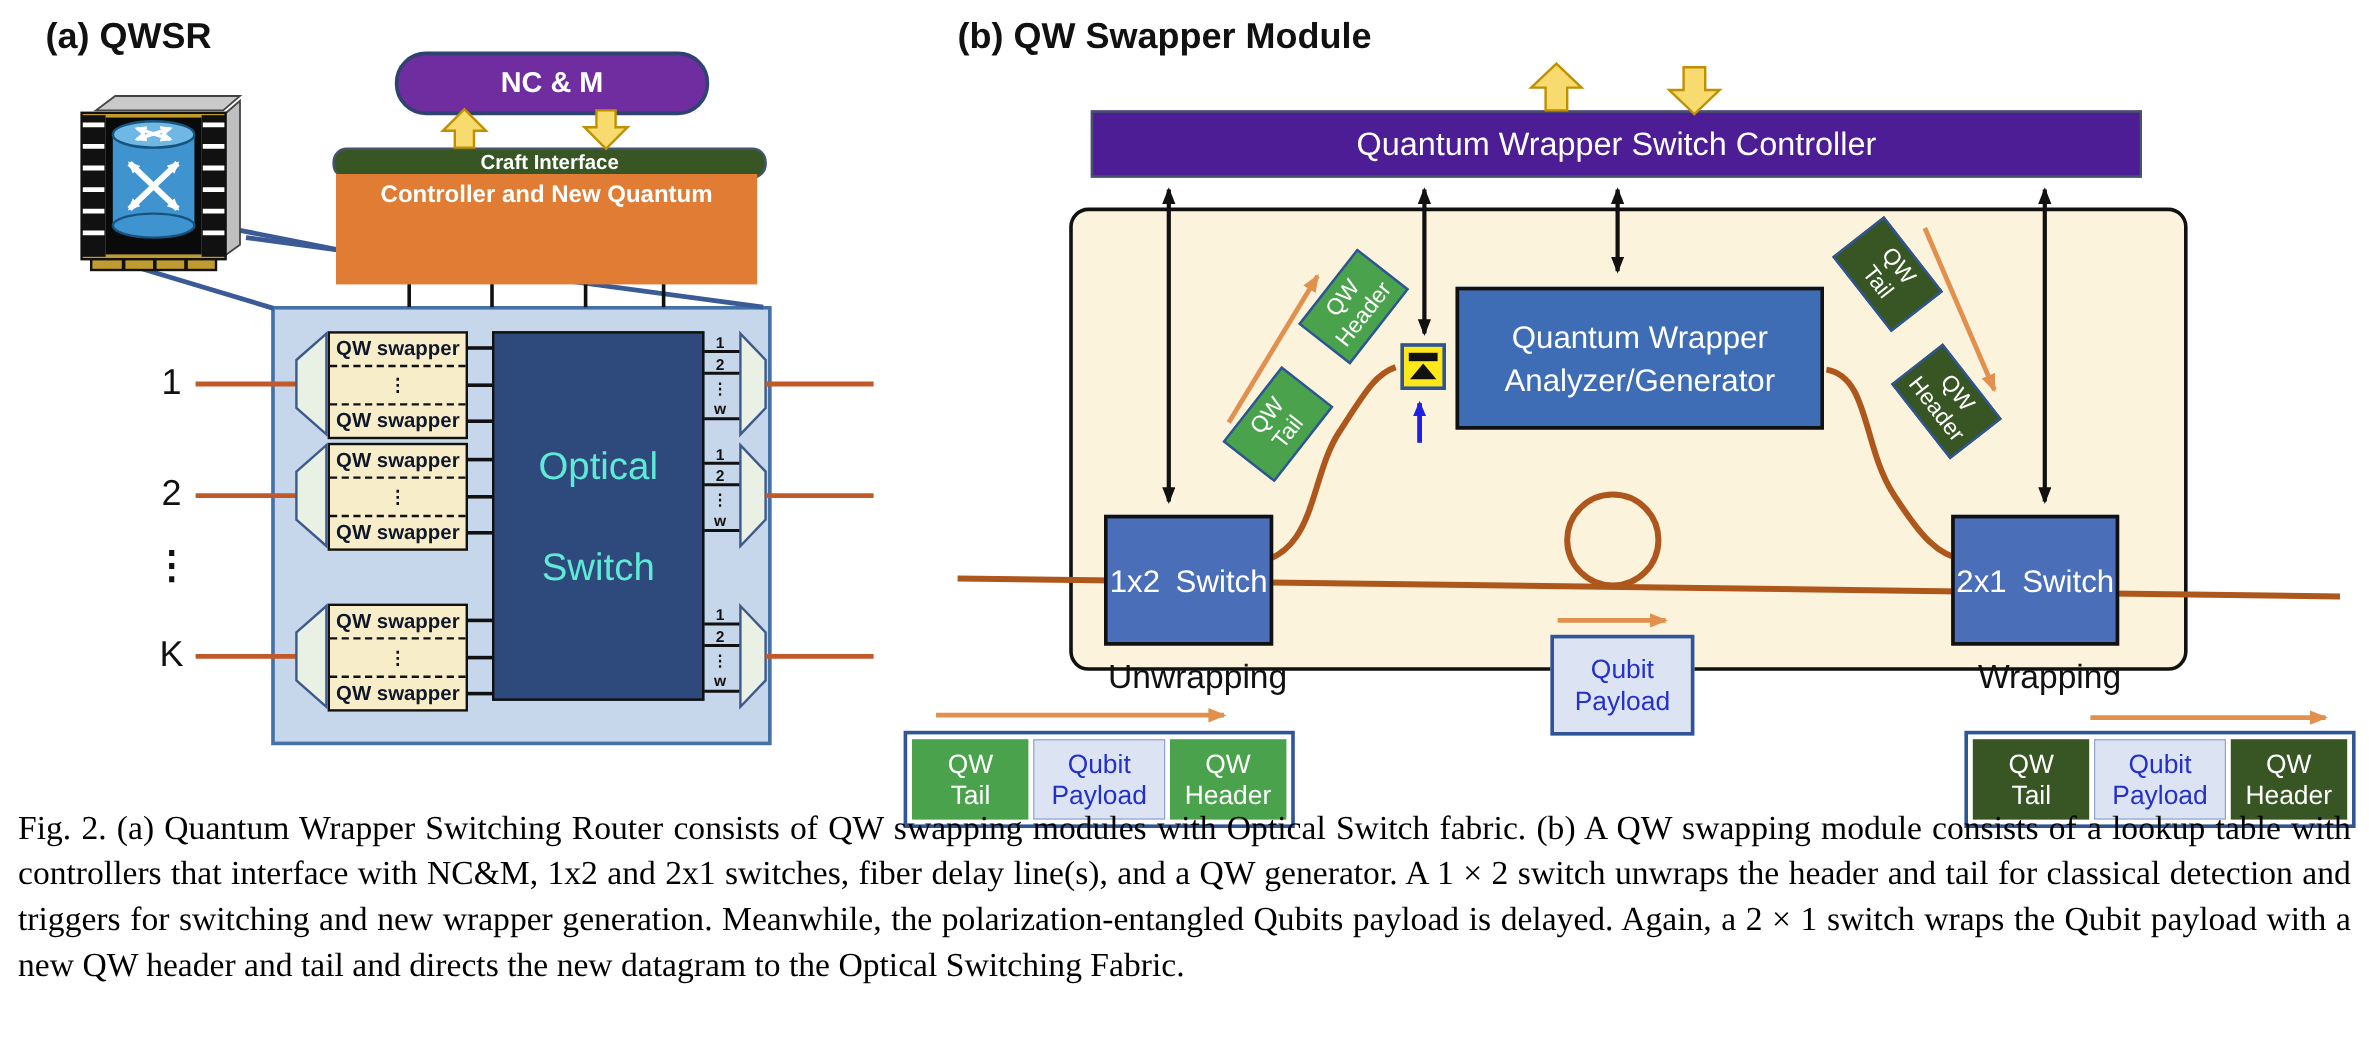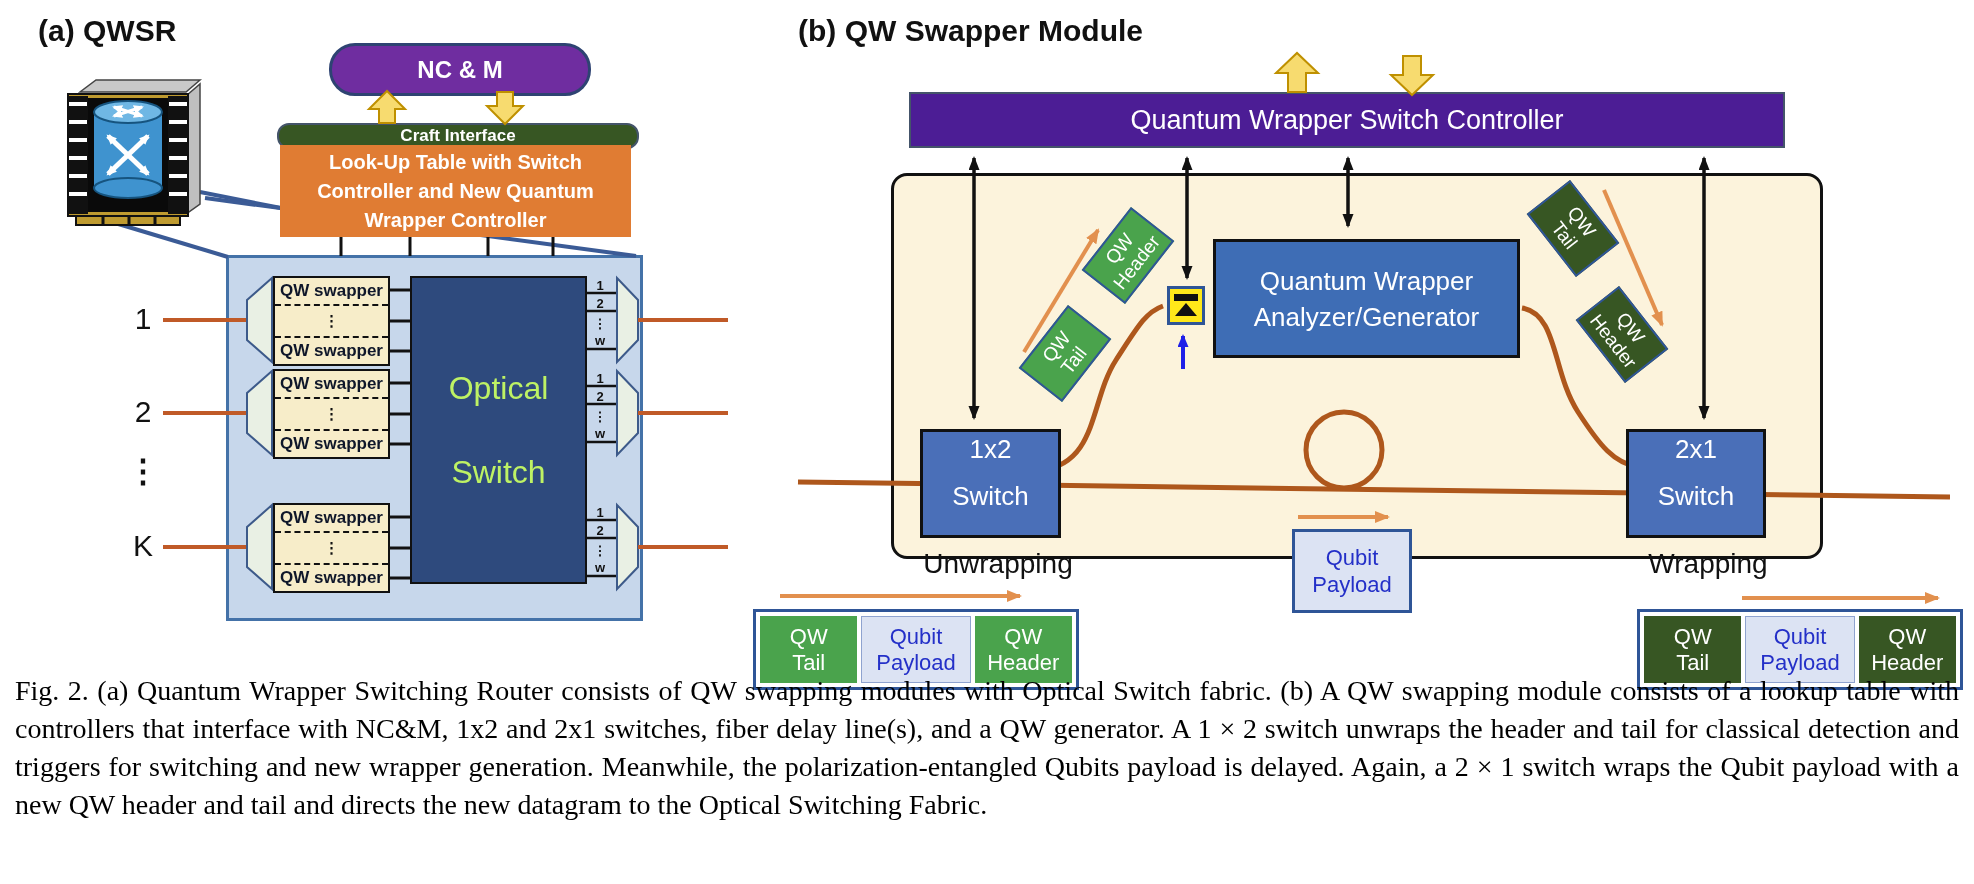--- a/index.html
+++ b/index.html
@@ -20,30 +20,30 @@
   .lut{background:#E07C33;color:#fff;font-weight:bold;font-size:20px;line-height:29px;
        text-align:center;padding-top:3px;}
   .inlabel{font-size:30px;color:#111;text-align:center;width:34px;}
   .indots{font-size:32px;font-weight:bold;color:#111;text-align:center;width:34px;letter-spacing:0;}
   .cream{background:#F7EDC9;border:2px solid #111;box-sizing:border-box;}
   .cream .c1,.cream .c3{height:26px;display:flex;align-items:center;justify-content:center;
        font-weight:bold;font-size:17px;color:#0f172a;white-space:nowrap;text-align:right;}
   .cream .c2{height:30px;border-top:2px dashed #111;border-bottom:2px dashed #111;
        display:flex;align-items:center;justify-content:center;font-weight:bold;font-size:15px;color:#111;}
   .fabric{background:#2E4A7D;border:2px solid #111;display:flex;flex-direction:column;
-       align-items:center;justify-content:center;color:#bef264;font-size:32px;}
+       align-items:center;justify-content:center;color:#5eead4;font-size:32px;}
   .fabric div{line-height:84px;}
   .portlab{font-size:13px;font-weight:bold;color:#111;width:20px;text-align:center;line-height:14px;}
 
   
   .modulebox{background:#FCF3DC;border:3px solid #111;border-radius:16px;}
   .ctrlbar{background:#4c1d95;border:2px solid #44546A;color:#fff;font-size:27px;
        display:flex;align-items:center;justify-content:center;}
-  .bbox{background:#4A6FB8;border:3px solid #111;color:#fff;display:flex;flex-direction:column;
-       align-items:center;justify-content:flex-start;font-size:26px;line-height:34px;box-sizing:border-box;gap:13px;}
+  .bbox{background:#4A6FB8;border:3px solid #111;color:#fff;display:flex;flex-direction:row;
+       align-items:center;justify-content:center;font-size:26px;line-height:34px;box-sizing:border-box;gap:13px;}
   .analyzer{background:#3E6DB5;border:3px solid #111;color:#fff;display:flex;flex-direction:column;
        align-items:center;justify-content:center;font-size:26px;line-height:36px;box-sizing:border-box;}
   .wrapbox{border:2px solid #2F5597;color:#fff;display:flex;flex-direction:column;align-items:center;
        justify-content:center;font-size:19px;line-height:22px;text-align:center;box-sizing:border-box;}
   .wrap-green{background:#4AA34C;}
   .wrap-dark{background:#375623;}
   .detector{background:#FFE81A;border:3px solid #2F5597;box-sizing:border-box;}
   .det-bar{width:24px;height:7px;background:#111;margin:5px auto 2px auto;}
   .det-tri{width:0;height:0;border-left:11px solid transparent;border-right:11px solid transparent;
        border-bottom:13px solid #111;margin:0 auto;}
@@ -159,23 +159,21 @@
 
   <div class="abs z2 ncm" style="left:329px;top:43px;width:256px;height:47px;">
     <span>NC &amp; M</span>
   </div>
 
   <div class="abs z2 craft" style="left:277px;top:123px;width:358px;height:22px;">
     <span>Craft Interface</span>
   </div>
 
   <div class="abs z2 lut" style="left:280px;top:145px;width:351px;height:89px;">
-    <div>Look-Up Table with Switch</div>
     <div>Controller and New Quantum</div>
-    <div>Wrapper  Controller</div>
   </div>
 
   <div class="abs z2 inlabel" style="left:126px;top:302px;">1</div>
   <div class="abs z2 inlabel" style="left:126px;top:395px;">2</div>
   <div class="abs z2 indots" style="left:126px;top:452px;">⋮</div>
   <div class="abs z2 inlabel" style="left:126px;top:529px;">K</div>
 
   <div class="abs z2 cream" style="left:273px;top:276px;width:117px;height:90px;">
     <div class="c1">QW swapper</div>
     <div class="c2">⋮</div>

